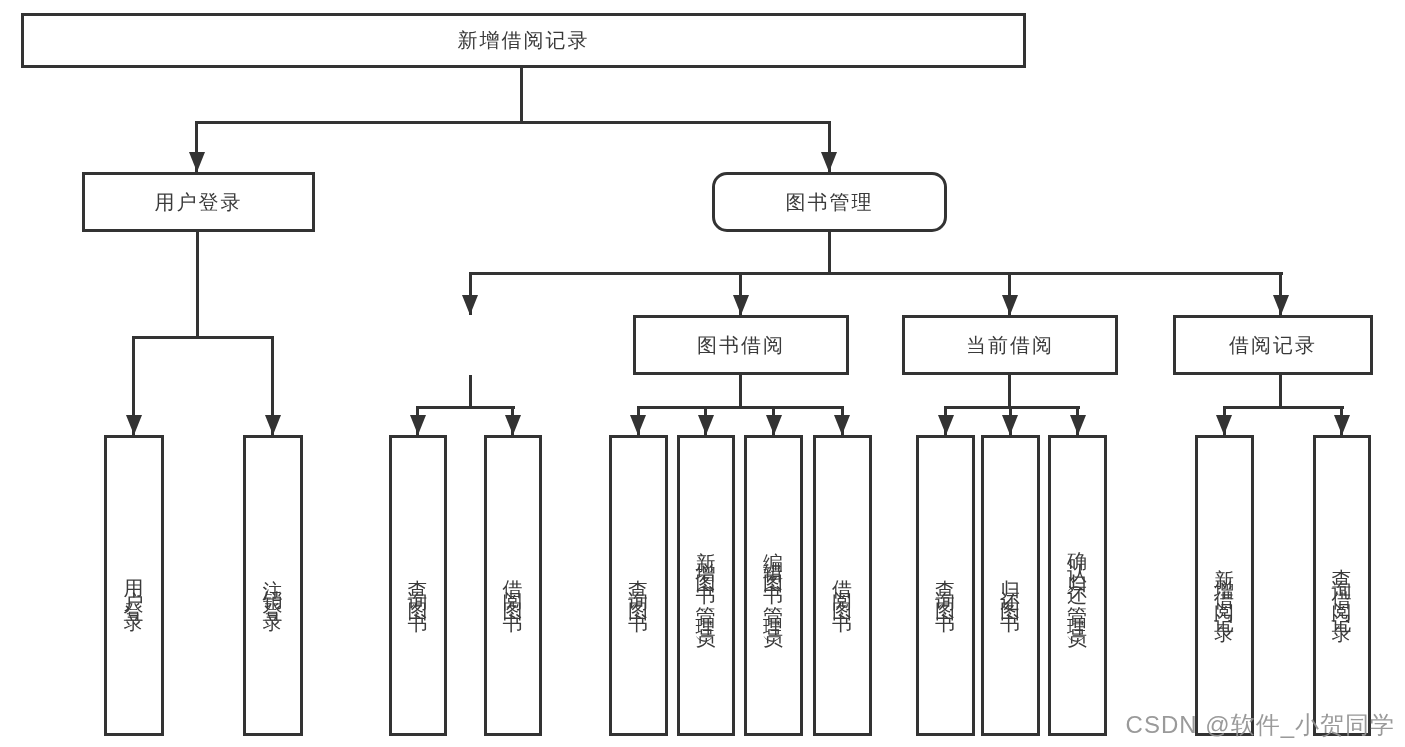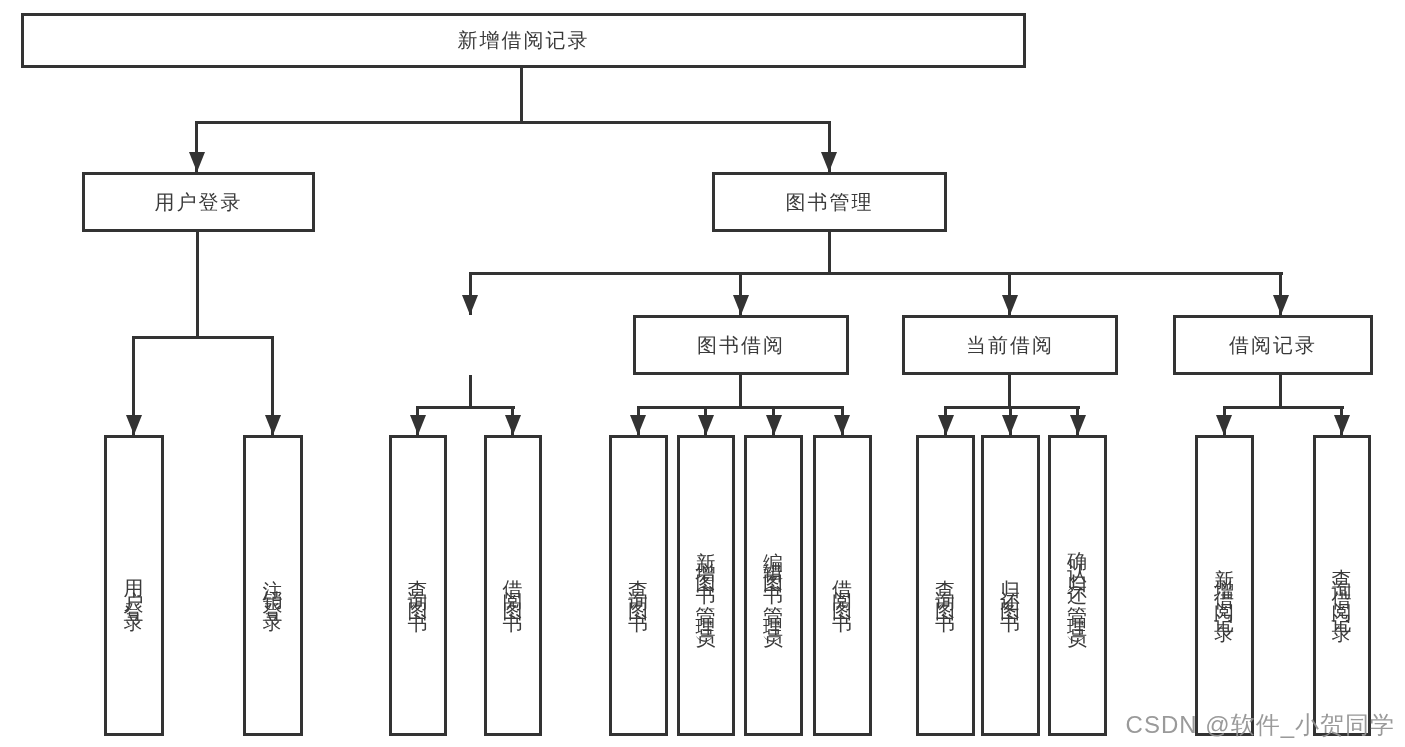--- a/index.html
+++ b/index.html
@@ -98,21 +98,21 @@
   <div class="ln" style="left:1340px;top:406px;width:3px;height:29px;"></div>
   <div class="arrow" style="left:1334px;top:415px;"></div>
 
   <div class="hbox" style="left:21px;top:13px;width:1005px;height:55px;">
     <span>新增借阅记录</span>
   </div>
 
   <div class="hbox" style="left:82px;top:172px;width:233px;height:60px;">
     <span>用户登录</span>
   </div>
-  <div class="hbox" style="left:712px;top:172px;width:235px;height:60px;">
+  <div class="hbox" style="left:712px;top:172px;width:235px;height:60px;border-radius:15px;">
     <span>图书管理</span>
   </div>
 
   <div class="hbox" style="left:633px;top:315px;width:216px;height:60px;text-align:right;">
     <span>图书借阅</span>
   </div>
   <div class="hbox" style="left:902px;top:315px;width:216px;height:60px;">
     <span>当前借阅</span>
   </div>
   <div class="hbox" style="left:1173px;top:315px;width:200px;height:60px;">

